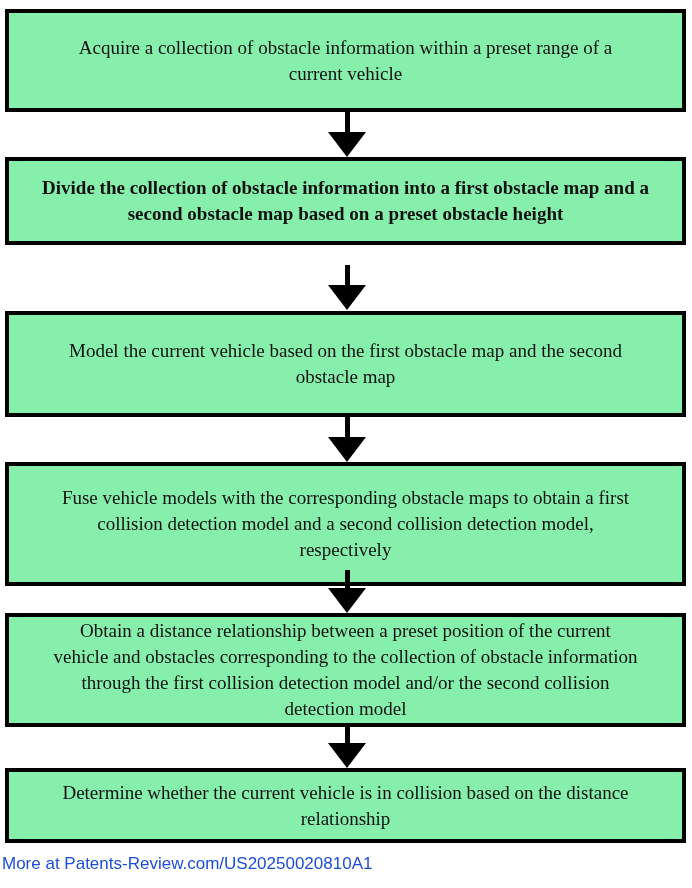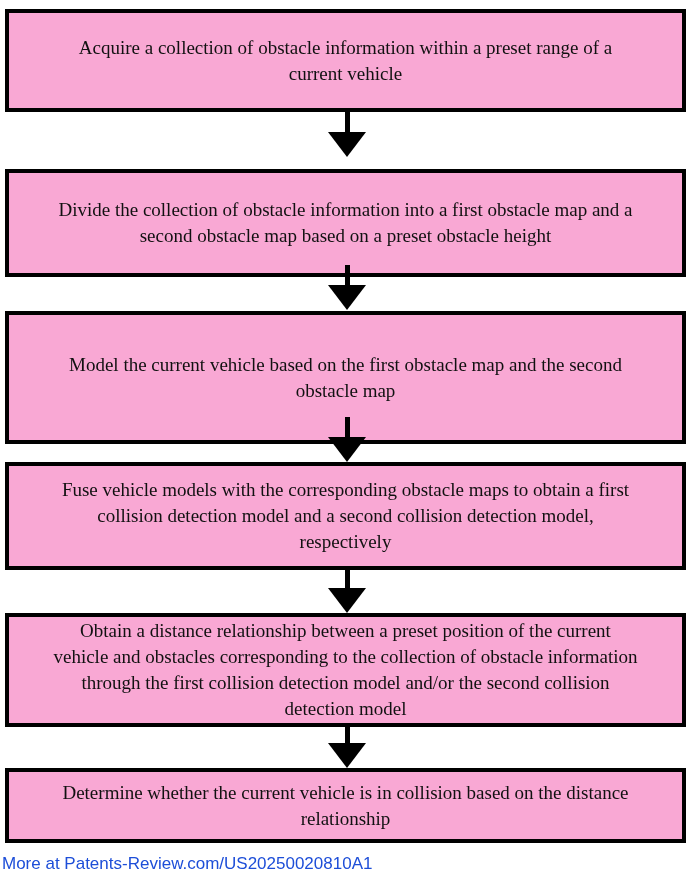--- a/index.html
+++ b/index.html
@@ -13,21 +13,21 @@
     overflow: hidden;
     background: #ffffff;
     font-family: "Liberation Serif", "DejaVu Serif", serif;
   }
   .flow-box {
     position: absolute;
     left: 5px;
     width: 681px;
     box-sizing: border-box;
     border: 4px solid #000000;
-    background: #f9a8d4;
+    background: #86efac;
     display: flex;
     align-items: center;
     justify-content: center;
     text-align: center;
     padding: 0 14px;
   }
   .flow-box .step-text {
     font-size: 19px;
     line-height: 26px;
     color: #111111;
@@ -59,23 +59,23 @@
     left: 2px;
     top: 854px;
     font-family: "Liberation Sans", "DejaVu Sans", sans-serif;
     font-size: 17px;
     color: #1d4ed8;
     white-space: nowrap;
     z-index: 3;
   }
   
   #box-0 { top: 9px;   height: 103px; }
-  #box-1 { top: 169px; height: 108px; }
-  #box-2 { top: 311px; height: 133px; }
-  #box-3 { top: 462px; height: 108px; }
+  #box-1 { top: 157px; height: 88px; font-weight: bold; }
+  #box-2 { top: 311px; height: 106px; }
+  #box-3 { top: 462px; height: 124px; }
   #box-4 { top: 613px; height: 114px; }
   #box-5 { top: 768px; height: 75px; }
 
   
   .arrow { left: 347px; }
   #arrow-0 { top: 112px; } #arrow-0 .stem { height: 21px; } #arrow-0 .head { top: 20px; }
   #arrow-1 { top: 265px; } #arrow-1 .stem { height: 21px; } #arrow-1 .head { top: 20px; }
   #arrow-2 { top: 417px; } #arrow-2 .stem { height: 21px; } #arrow-2 .head { top: 20px; }
   #arrow-3 { top: 570px; } #arrow-3 .stem { height: 19px; } #arrow-3 .head { top: 18px; }
   #arrow-4 { top: 723px; } #arrow-4 .stem { height: 21px; } #arrow-4 .head { top: 20px; }

